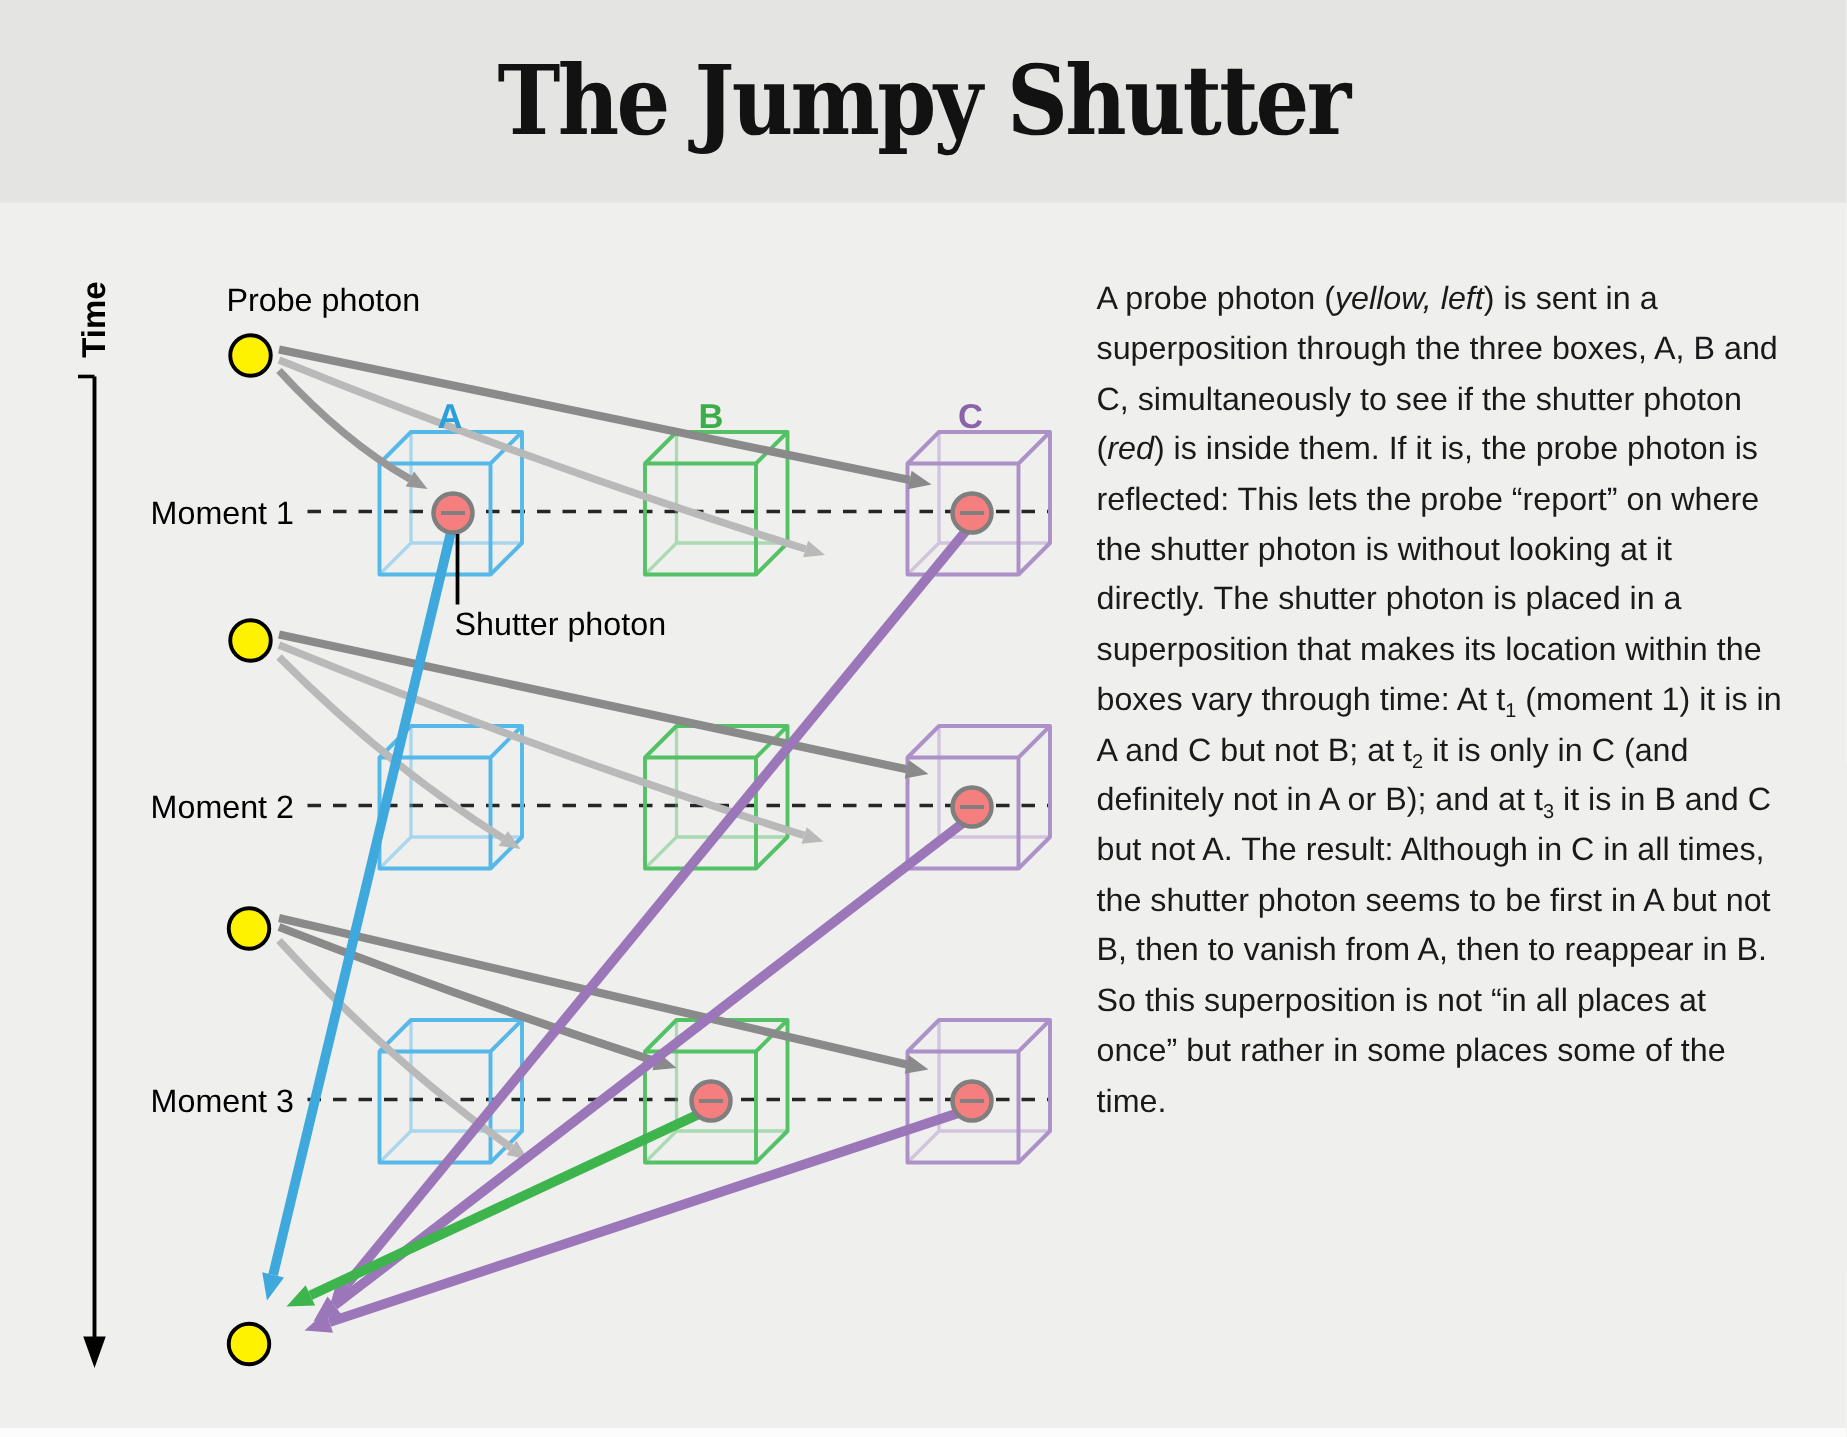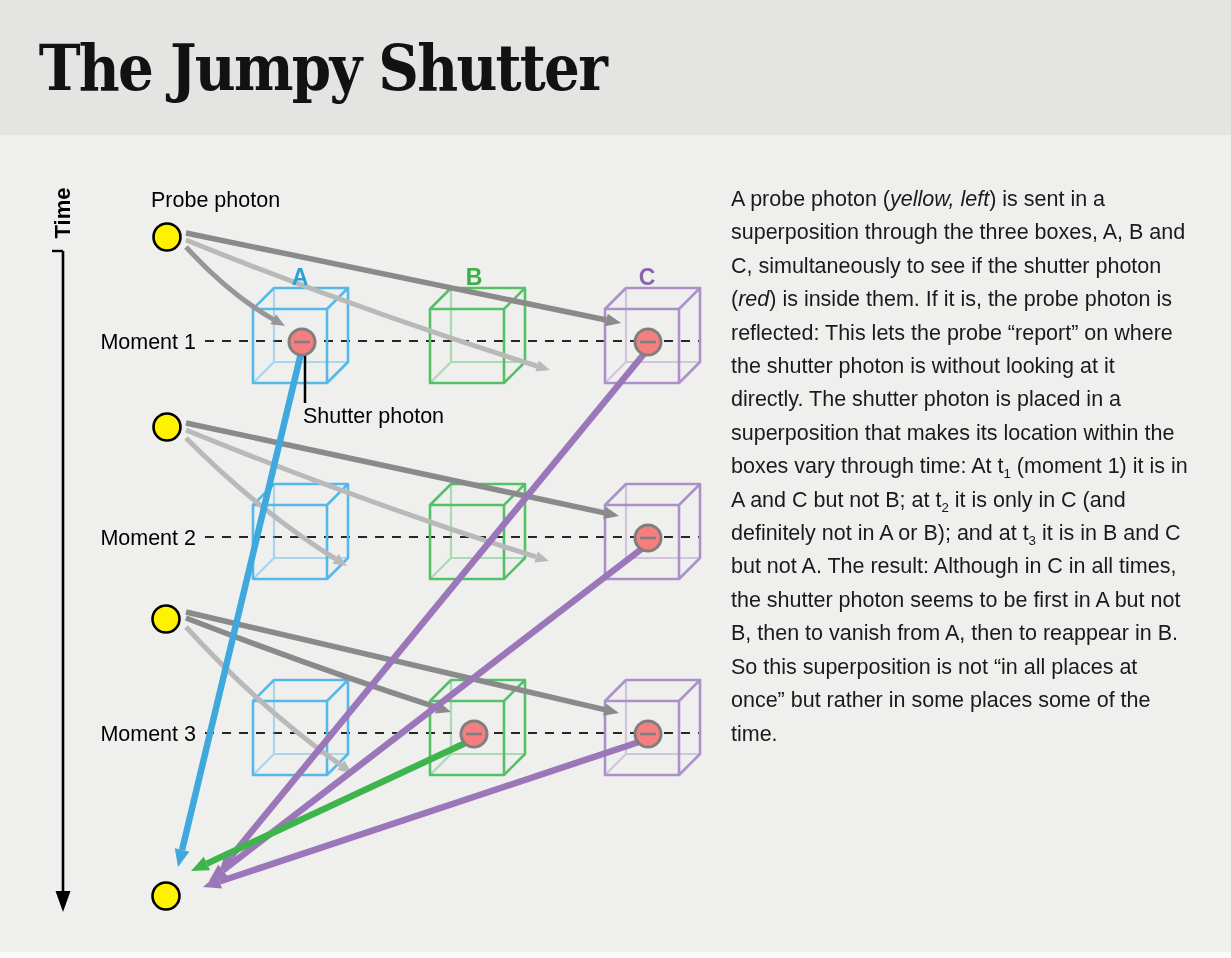--- a/index.html
+++ b/index.html
@@ -1,19 +1,19 @@
 <!DOCTYPE html>
 <html><head>
 <meta charset="utf-8">
 <style>
   html,body{margin:0;padding:0;}
   body{font-family:"Liberation Sans", sans-serif;}
   .page{position:relative;width:1231px;height:958px;background:#efefee;overflow:hidden;}
   .header{position:absolute;left:0;top:0;width:1231px;height:135px;background:#e4e4e3;
-          display:flex;align-items:center;}
+          display:flex;align-items:center;justify-content:center;}
   .title{font-family:"DejaVu Serif", serif;font-weight:700;font-size:64px;color:#121212;
          letter-spacing:-2px;transform:scaleX(0.88);white-space:nowrap;}
   .diagram-svg{position:absolute;left:0;top:0;}
   .description{position:absolute;left:731px;top:183px;width:458px;
                font-size:21.5px;line-height:33.4px;color:#1a1a1a;}
   .description i{font-style:italic;}
   .description sub{font-size:0.62em;line-height:0;}
   .footer-strip{position:absolute;left:0;bottom:0;width:1231px;height:6px;background:#fcfcfc;}
   svg text{font-family:"Liberation Sans", sans-serif;}
 </style>

